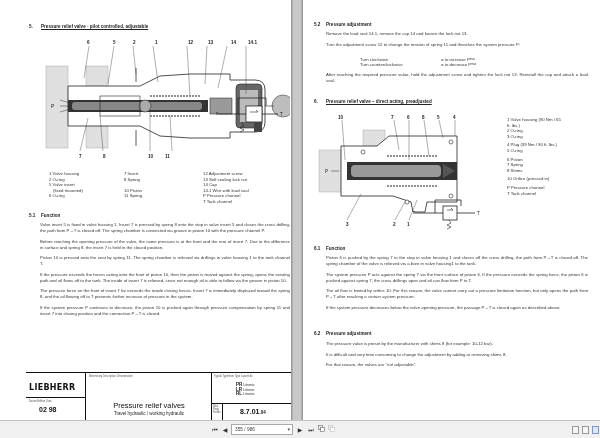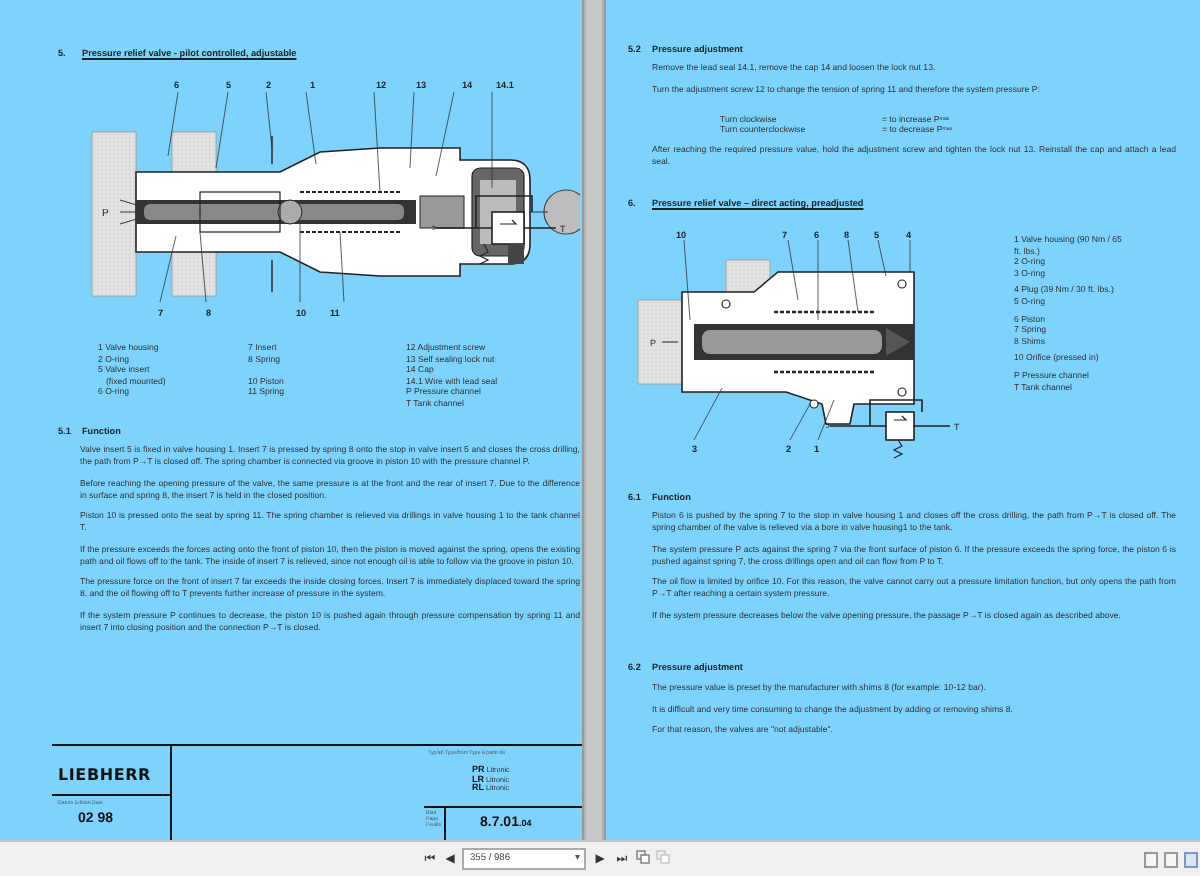--- a/index.html
+++ b/index.html
@@ -1,18 +1,18 @@
 <!DOCTYPE html>
 <html><head>
 <meta charset="utf-8">
 <style>
   * { box-sizing: border-box; margin: 0; padding: 0; }
   html, body { width: 600px; height: 438px; overflow: hidden; background: #dcdcdc; font-family: "Liberation Sans", sans-serif; color: #222; }
   .viewer { position: relative; width: 600px; height: 438px; background: #d6d6d6; }
-  .page { position: absolute; top: 0; background: #7dd3fc; overflow: hidden; }
+  .page { position: absolute; top: 0; background: #ffffff; overflow: hidden; }
   .page.left { left: 0; width: 292px; height: 420px; border-right: 1px solid #9a9a9a; }
   .page.right { left: 302px; width: 298px; height: 420px; border-left: 1px solid #9a9a9a; }
   .gutter { position: absolute; left: 292px; top: 0; width: 10px; height: 420px; background: #c8c8c8; border-left: 1px solid #b0b0b0; border-right: 1px solid #b0b0b0; }
 
   .sec-title { position: absolute; font-size: 4.6px; font-weight: bold; text-decoration: underline; white-space: nowrap; }
   .sub-title { position: absolute; font-size: 4.6px; font-weight: bold; white-space: nowrap; }
   .num { display: inline-block; width: 12px; text-decoration: none; }
   .para { position: absolute; font-size: 4.3px; line-height: 6px; text-align: justify; color: #333; }
   .para p { margin-bottom: 4.5px; }
   .callout { position: absolute; font-size: 4.6px; font-weight: bold; }
@@ -147,20 +147,25 @@
       <p>If the system pressure P continues to decrease, the piston 10 is pushed again through pressure compensation by spring 11 and insert 7 into closing position and the connection P→T is closed.</p>
     </div>
 
     <div class="tb">
       <div class="col1">
         <div class="logo">LIEBHERR</div>
         <div class="hr1"></div>
         <div class="tiny" style="left:3px; top:27px;">Datum  Edition  Date</div>
         <div class="date">02 98</div>
       </div>
+      <div class="col2">
+        <div class="tiny" style="left:3px; top:2px;">Benennung  Description  Dénomination</div>
+        <div class="doc-title">Pressure relief valves</div>
+        <div class="doc-sub">Travel hydraulic / working hydraulic</div>
+      </div>
       <div class="col3">
         <div class="tiny" style="left:2px; top:2px;">Typ/ab    Type/from    Type à partir de</div>
         <div class="types">
           <div><b>PR</b> <span>Litronic</span></div>
           <div><b>LR</b> <span>Litronic</span></div>
           <div><b>RL</b> <span>Litronic</span></div>
         </div>
         <div class="hr3"></div>
         <div class="vr3"></div>
         <div class="tiny" style="left:1px; top:32px; white-space:pre-line; line-height:3px;">Blatt

